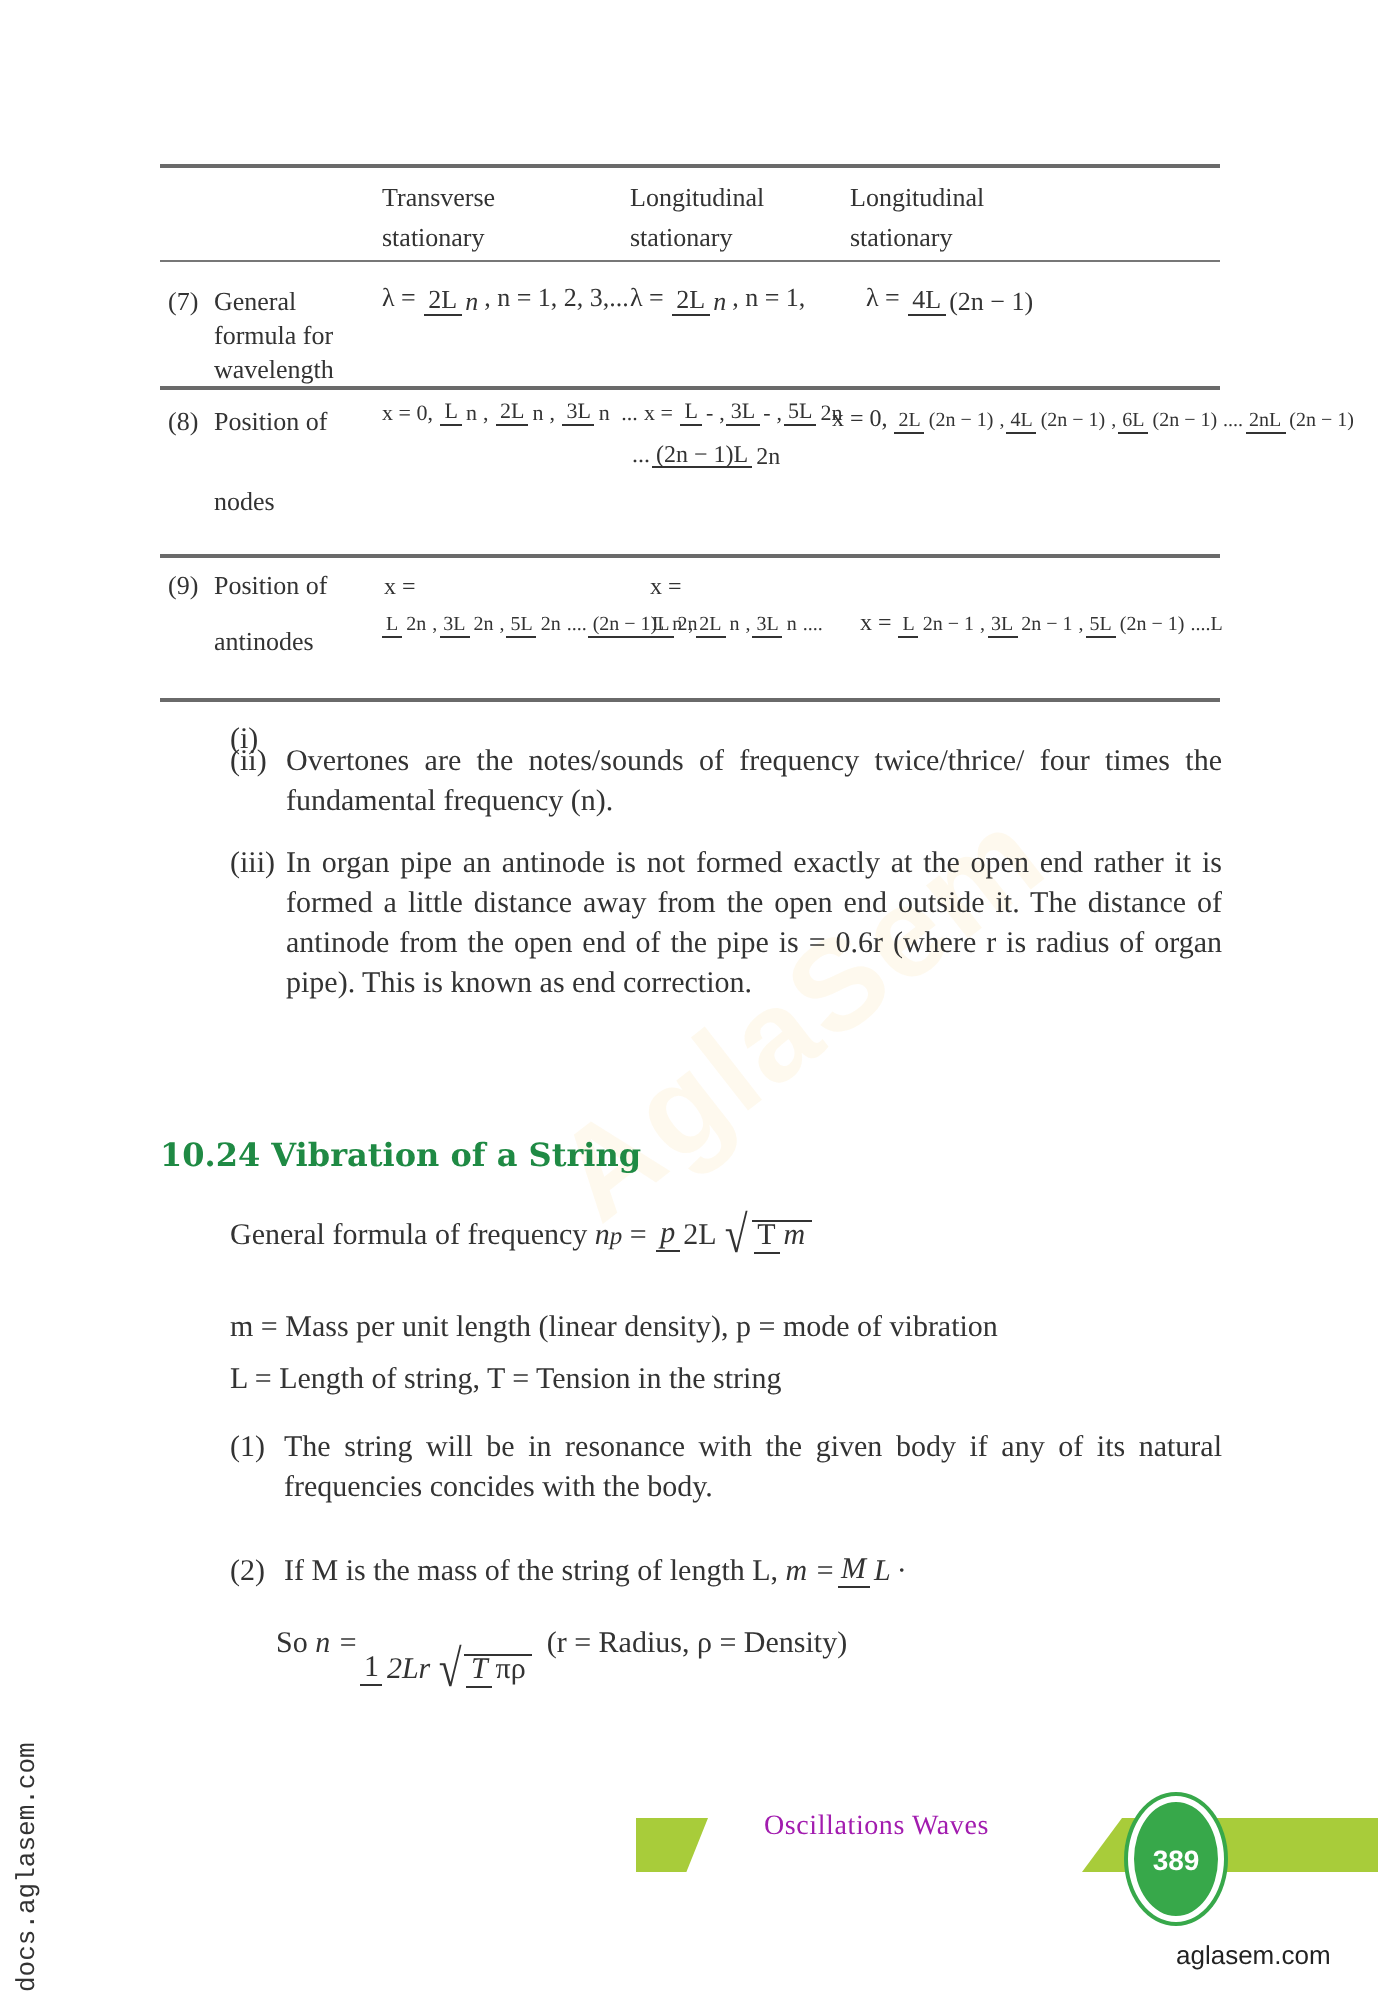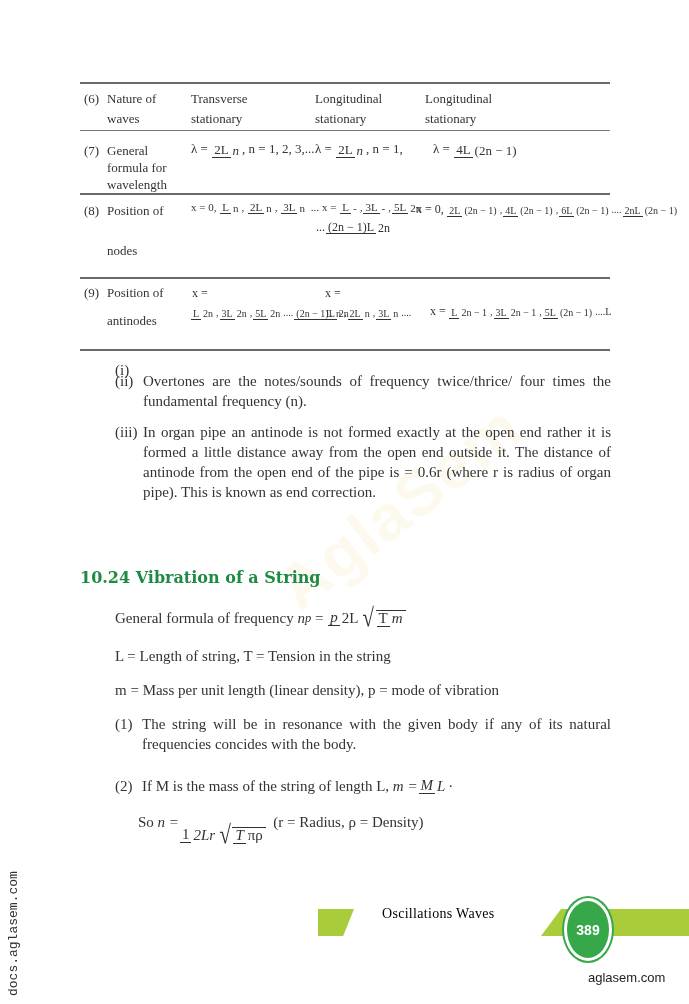--- a/index.html
+++ b/index.html
@@ -50,21 +50,21 @@
   .sqrt .under { border-top: 1px solid #333; display: inline-flex; }
 
   .item { position: relative; padding-left: 27px; line-height: 20px; text-align: justify; }
   .item .mk { position: absolute; left: 0; top: 0; }
 
   
   .footer-left-shape {
     position: absolute; left: 318px; top: 909px; width: 36px; height: 27px; background: #a8cc3a;
     clip-path: polygon(0 0, 100% 0, 70% 100%, 0 100%);
   }
-  .footer-chapter { position: absolute; left: 382px; top: 906px; font-family: "Liberation Serif", serif; font-size: 14px; color: #000000; letter-spacing: 0.3px; }
+  .footer-chapter { position: absolute; left: 382px; top: 906px; font-family: "Liberation Serif", serif; font-size: 14px; color: #a21caf; letter-spacing: 0.3px; }
   .footer-right-band {
     position: absolute; left: 541px; top: 909px; width: 148px; height: 27px; background: #a8cc3a;
     clip-path: polygon(20px 0, 100% 0, 100% 100%, 0 100%);
   }
   .page-badge {
     position: absolute; left: 564px; top: 898px; width: 48px; height: 63px; border-radius: 50%;
     background: #37a84a; border: 3px solid #ffffff; box-shadow: 0 0 0 2px #37a84a;
     display: flex; align-items: center; justify-content: center;
     font-family: "Liberation Sans", sans-serif; font-weight: bold; font-size: 14px; color: #ffffff;
   }
@@ -78,24 +78,20 @@
 <body>
 
 <div class="page">
 
   <div class="watermark">AglaSem</div>
 
   <div class="tbl">
     <div class="hline"></div>
 
     <div class="row" style="height:46px;">
-      <div class="cell c0" style="top:5px;">
-        <span class="num">(6)</span><span>Nature of</span>
-        <span class="lbl2">waves</span>
-      </div>
       <div class="cell c1" style="top:5px;">
         <div>Transverse</div>
         <div>stationary</div>
       </div>
       <div class="cell c2" style="top:5px;">
         <div>Longitudinal</div>
         <div>stationary</div>
       </div>
       <div class="cell c3" style="top:5px;">
         <div>Longitudinal</div>
@@ -281,22 +277,22 @@
       <span class="sqrt">
           <span class="rad">√</span>
           <span class="under">
             <span class="frac">
               <span class="n">T</span>
               <span class="d"><i>m</i></span>
             </span>
           </span>
         </span>
     </div>
+    <div class="bl" style="margin-top:14px;">m = Mass per unit length (linear density), p = mode of vibration</div>
     <div class="bl" style="margin-top:6px;">L = Length of string, T = Tension in the string</div>
-    <div class="bl" style="margin-top:14px;">m = Mass per unit length (linear density), p = mode of vibration</div>
 
     <div class="item" style="margin-top:14px;">
       <span class="mk">(1)</span>
       <span>The string will be in resonance with the given body if any of its natural frequencies concides with the body.</span>
     </div>
     <div class="item math" style="margin-top:12px; display:flex; align-items:center; height:40px;">
       <span class="mk" style="top:10px;">(2)</span>
       <span>If M is the mass of the string of length L,</span>&nbsp;
       <i>m =</i>
       <span class="frac">

